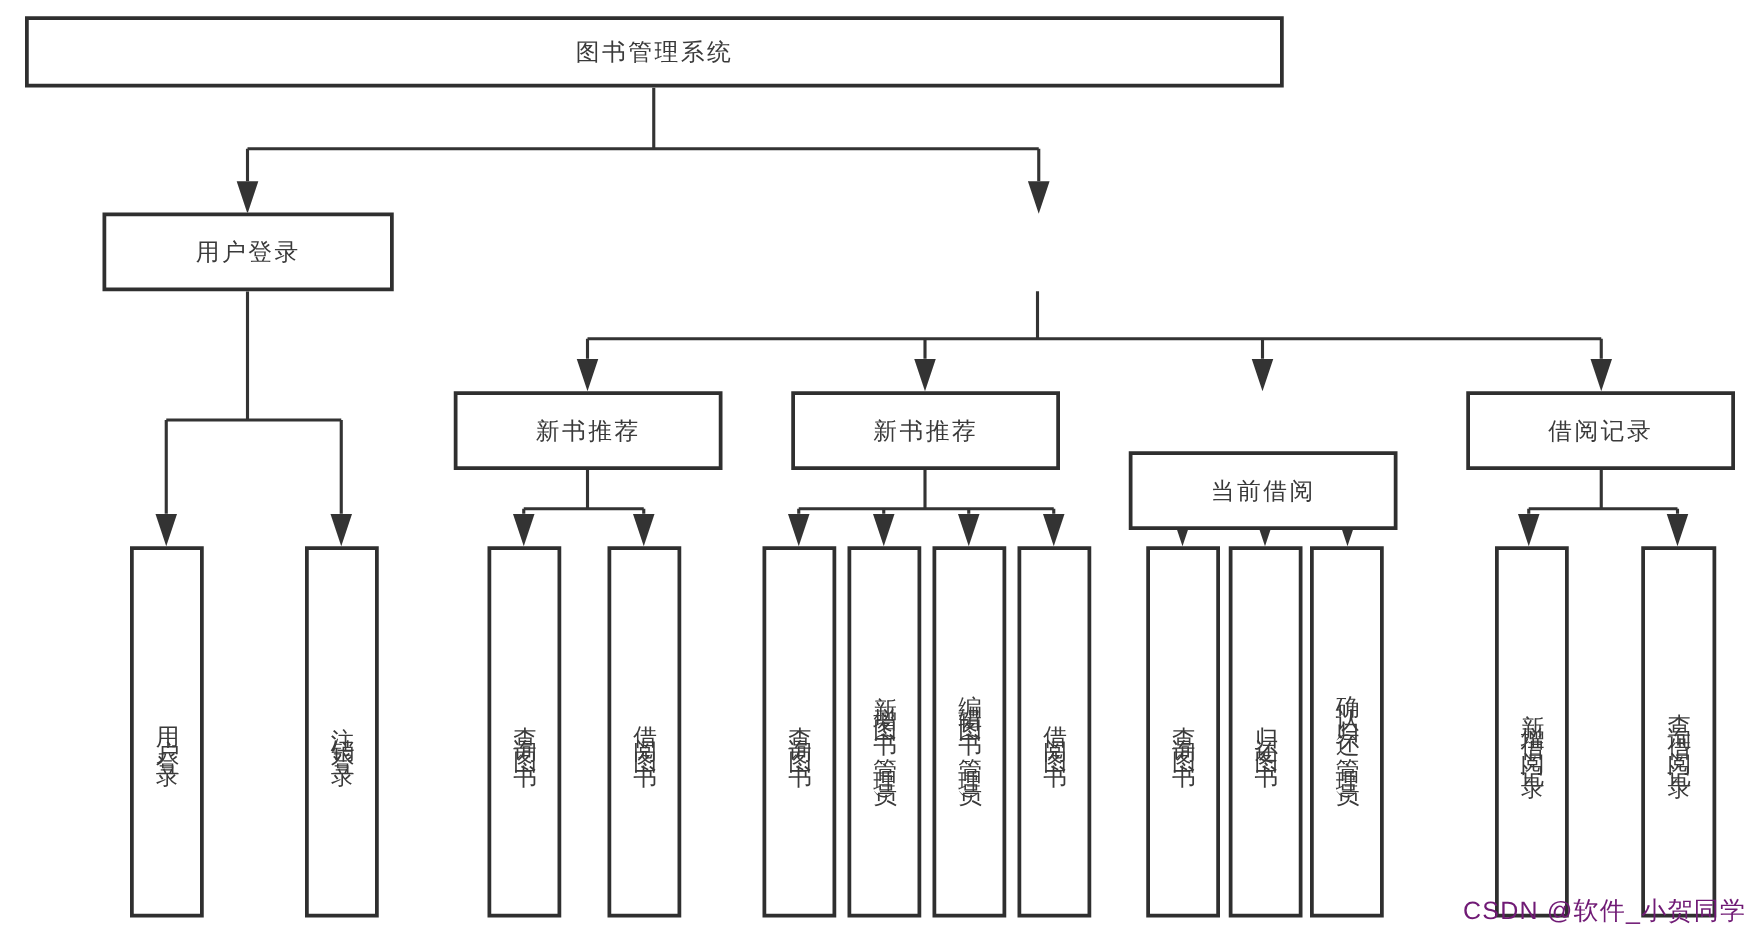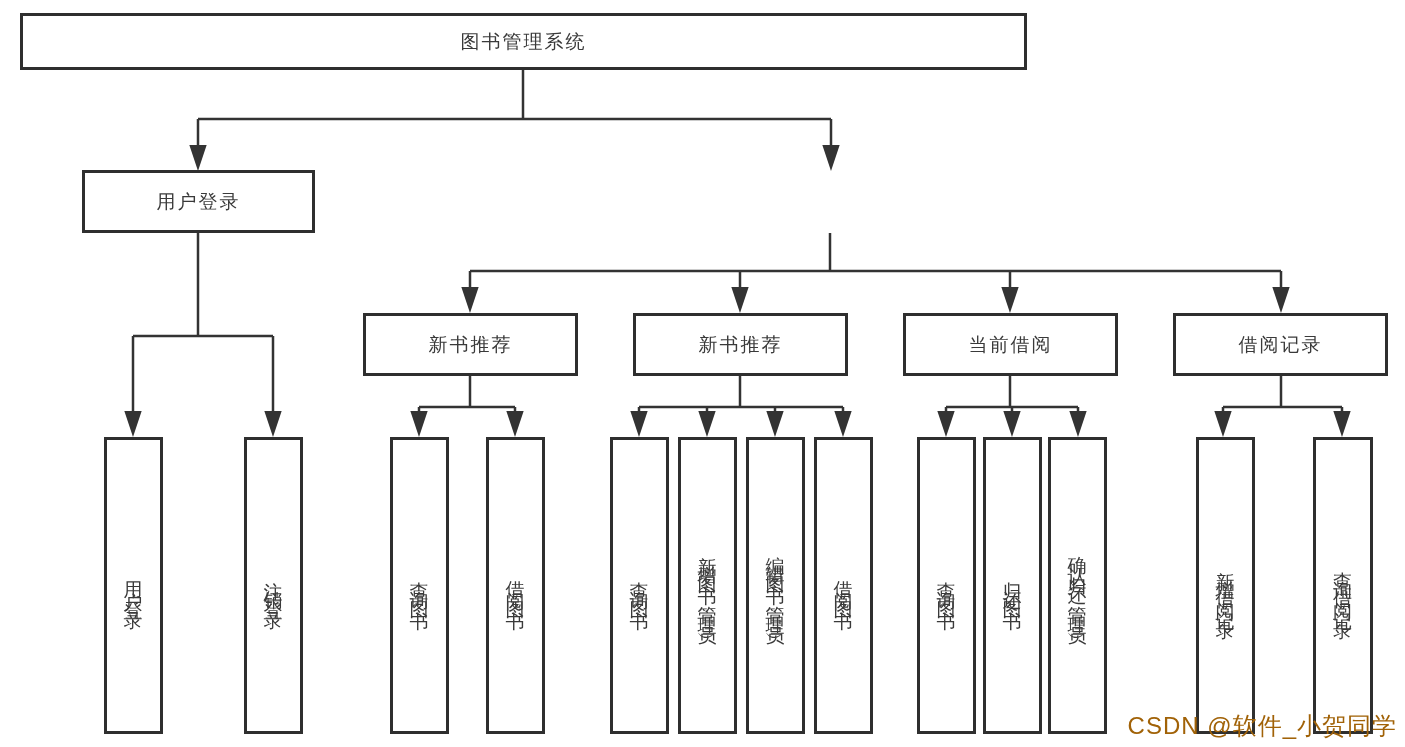--- a/index.html
+++ b/index.html
@@ -48,22 +48,22 @@
     text-orientation: mixed;
     letter-spacing: 10px;
     line-height: 1;
     font-size: 19px;
     color: #3a3a3a;
   }
   #watermark {
     position: absolute;
     right: 8px;
     bottom: 5px;
-    font-size: 24px;
-    color: #a16207;
+    font-size: 20px;
+    color: #701a75;
     letter-spacing: 1px;
     white-space: nowrap;
     z-index: 5;
   }
 </style>
 </head>
 <body>
 
 <div id="stage">
 
@@ -120,21 +120,21 @@
   <div class="node lvl2" style="left:82px; width:233px;">
     <span>用户登录</span>
   </div>
 
   <div class="node lvl3" style="left:363px;">
     <span>新书推荐</span>
   </div>
   <div class="node lvl3" style="left:633px;">
     <span>新书推荐</span>
   </div>
-  <div class="node lvl3" style="left:903px;">
+  <div class="node lvl3" style="left:903px;margin-top:48px;">
     <span>当前借阅</span>
   </div>
   <div class="node lvl3" style="left:1173px;">
     <span>借阅记录</span>
   </div>
 
   <div class="node leaf" style="left:104px;">
     <span class="vtext">用户登录</span>
   </div>
   <div class="node leaf" style="left:244px;">

